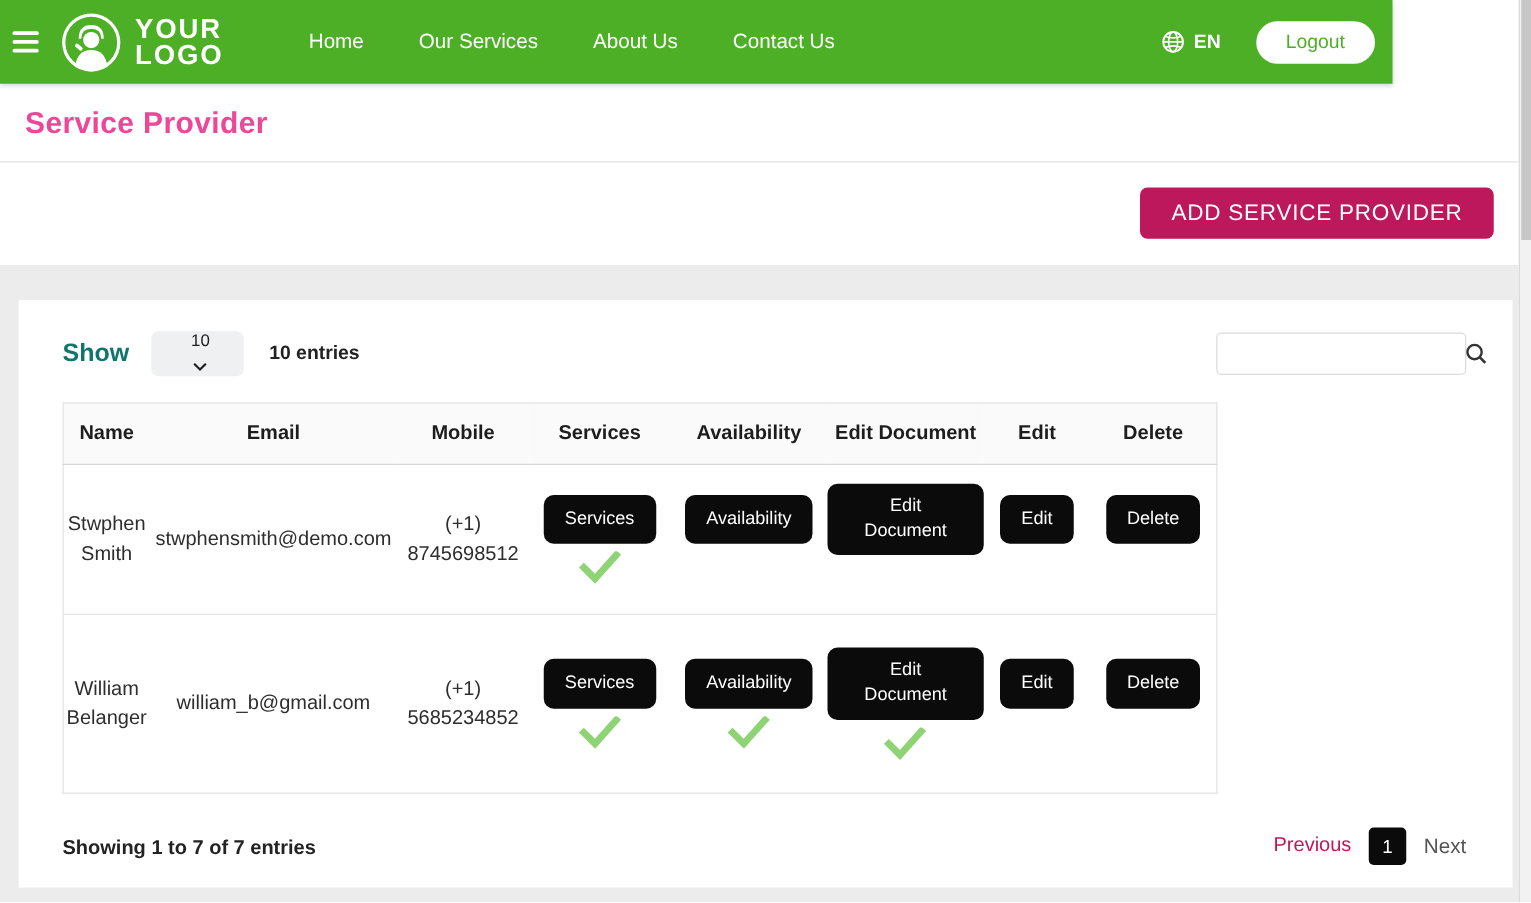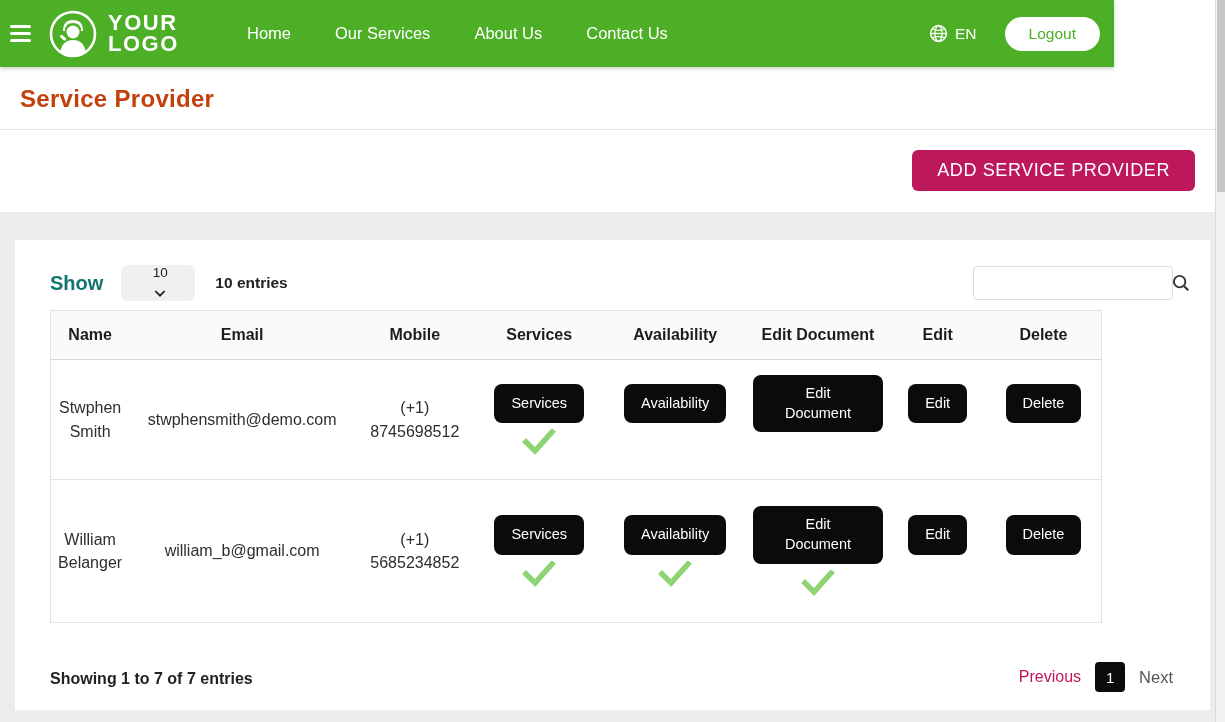--- a/index.html
+++ b/index.html
@@ -12,26 +12,26 @@
     background:#4CAF26; display:flex; align-items:center; z-index:5;
     box-shadow:0 2px 4px rgba(0,0,0,.18); }
   .hamburger { margin-left:10px; width:24px; cursor:pointer; }
   .hamburger div { width:21px; height:3px; background:#fff; border-radius:2px; margin:4px 0; }
   .logo-wrap { display:flex; align-items:center; margin-left:14px; }
   .logo-emblem { width:50px; height:50px; }
   .logo-text { color:#fff; font-weight:700; font-size:22px; line-height:0.95; letter-spacing:1.5px; margin-left:10px; }
   .nav-links { position:absolute; left:247px; top:0; height:67px; display:flex; align-items:center; gap:44px; }
   .nav-link { color:#fff; font-size:16.5px; cursor:pointer; white-space:nowrap; }
   .nav-right { position:absolute; right:14px; top:0; height:67px; display:flex; align-items:center; }
-  .lang { display:flex; align-items:center; gap:7px; color:#fff; font-size:15.5px; cursor:pointer; }
+  .lang { display:flex; align-items:center; gap:7px; color:#fff; font-size:15.5px; cursor:pointer;font-weight:bold; }
   .logout-btn { margin-left:28px; background:#fff; color:#4CAF26; border:none; border-radius:17px;
     padding:8px 24px; font-size:15.5px; font-family:inherit; cursor:pointer; }
 
   
-  .page-title { position:absolute; top:85px; left:20px; font-size:24px; font-weight:700; color:#c2410c; letter-spacing:0.3px; }
+  .page-title { position:absolute; top:85px; left:20px; font-size:24px; font-weight:700; color:#ec4899; letter-spacing:0.3px; }
   .head-divider { position:absolute; top:129px; left:0; width:1215px; border-top:1px solid #e4e4e4; }
   .add-btn { position:absolute; top:150px; right:30px; height:41px; background:#be185d; color:#fff;
     border:none; border-radius:6px; padding:0 25px; font-size:18px; letter-spacing:0.6px;
     font-family:inherit; cursor:pointer; }
 
   
   .gray-bg { position:absolute; top:212px; left:0; width:1215px; height:510px; background:#ECECEC; }
   .card { position:absolute; top:240px; left:15px; width:1195px; height:470px; background:#fff; }
 
   
@@ -41,21 +41,21 @@
     display:flex; align-items:center; justify-content:space-between; padding:0 10px 0 14px; cursor:pointer;flex-direction:column; }
   .page-size-select span { font-size:13.5px; color:#1d1d1d; }
   .entries-label { margin-left:20px; font-size:15.5px; font-weight:700; color:#222; }
   .search-box { position:absolute; top:26px; right:37px; width:200px; height:34px; border:1px solid #dcdcdc;
     border-radius:4px; background:#fff; display:flex; align-items:center; }
   .search-box input { flex:1; border:none; outline:none; height:100%; padding:0 6px 0 10px;
     font-family:inherit; font-size:14px; background:transparent; }
   .search-icon { margin-right:8px; cursor:pointer; display:flex; }
 
   
-  table.sp-table { position:absolute; top:70px; left:35px; width:1052px; border-collapse:collapse;
+  table.sp-table { position:absolute; top:82px; left:35px; width:924px; border-collapse:collapse;
     table-layout:fixed; border:1px solid #e2e2e2; }
   .sp-table th { height:49px; background:#FAFAFA; font-size:16px; font-weight:700; color:#1d1d1d;
     text-align:center; border-bottom:1px solid #d8d8d8; }
   .sp-table td { text-align:center; vertical-align:middle; font-size:16px; color:#2e2e2e; }
   .sp-table tr.data-row-1 td { height:120px; border-bottom:1px solid #e2e2e2; }
   .sp-table tr.data-row-2 td { height:143px; }
   .col-name{width:7.5%} .col-email{width:21.5%} .col-mobile{width:11.4%} .col-services{width:12.3%}
   .col-avail{width:13.6%} .col-editdoc{width:13.6%} .col-edit{width:9.2%} .col-delete{width:11%}
   .wrap-90 { max-width:92px; margin:0 auto; line-height:1.45; }
   .wrap-110 { max-width:112px; margin:0 auto; line-height:1.45; }

